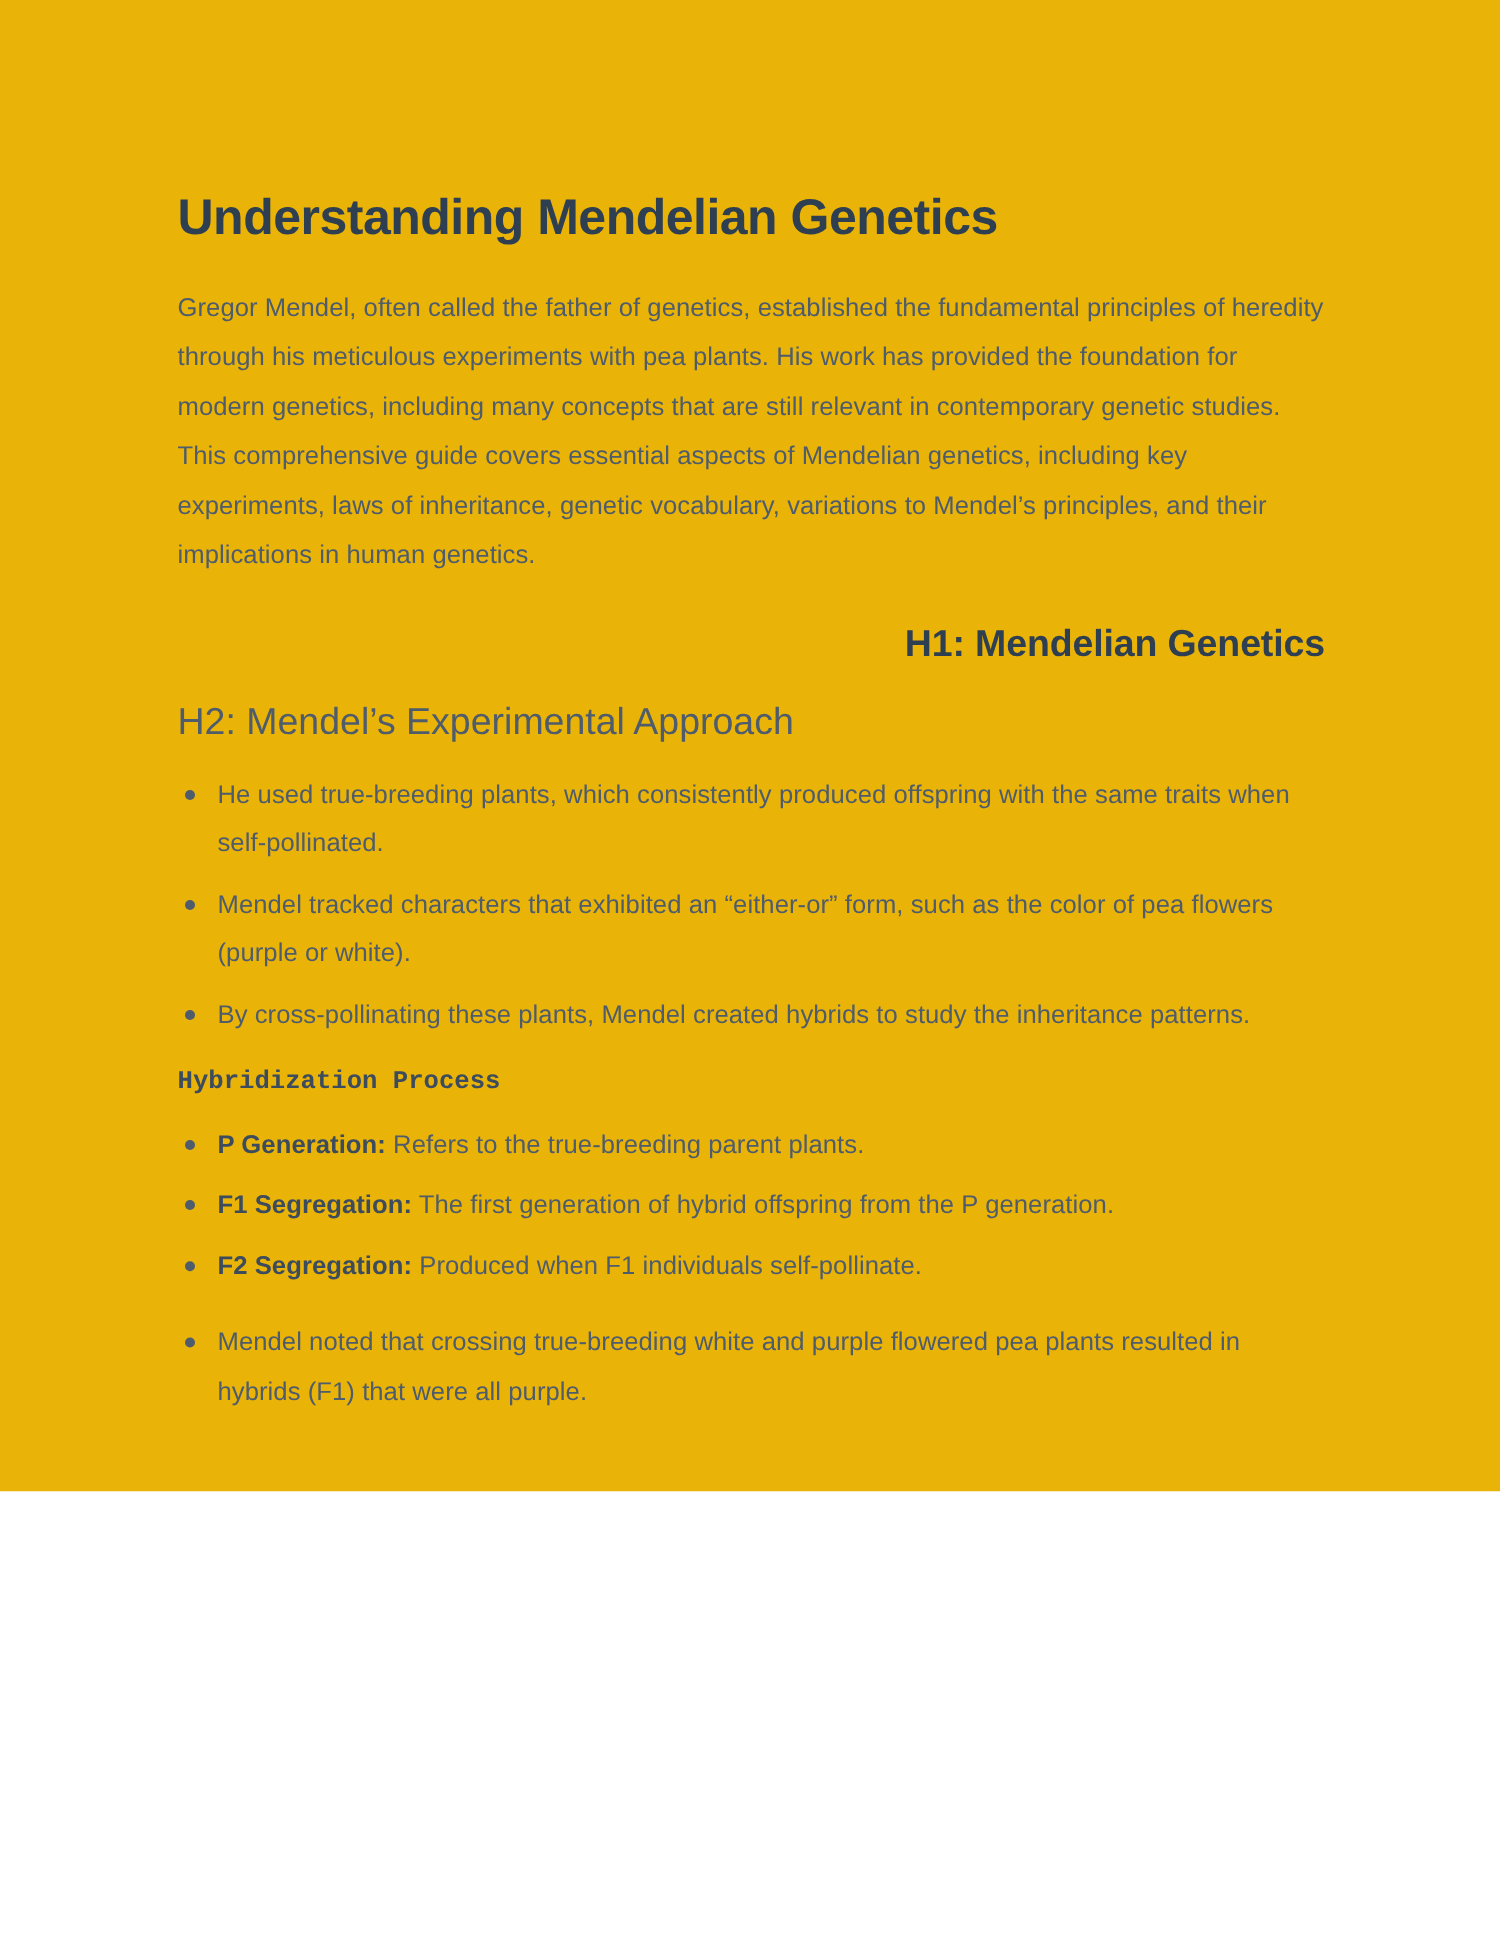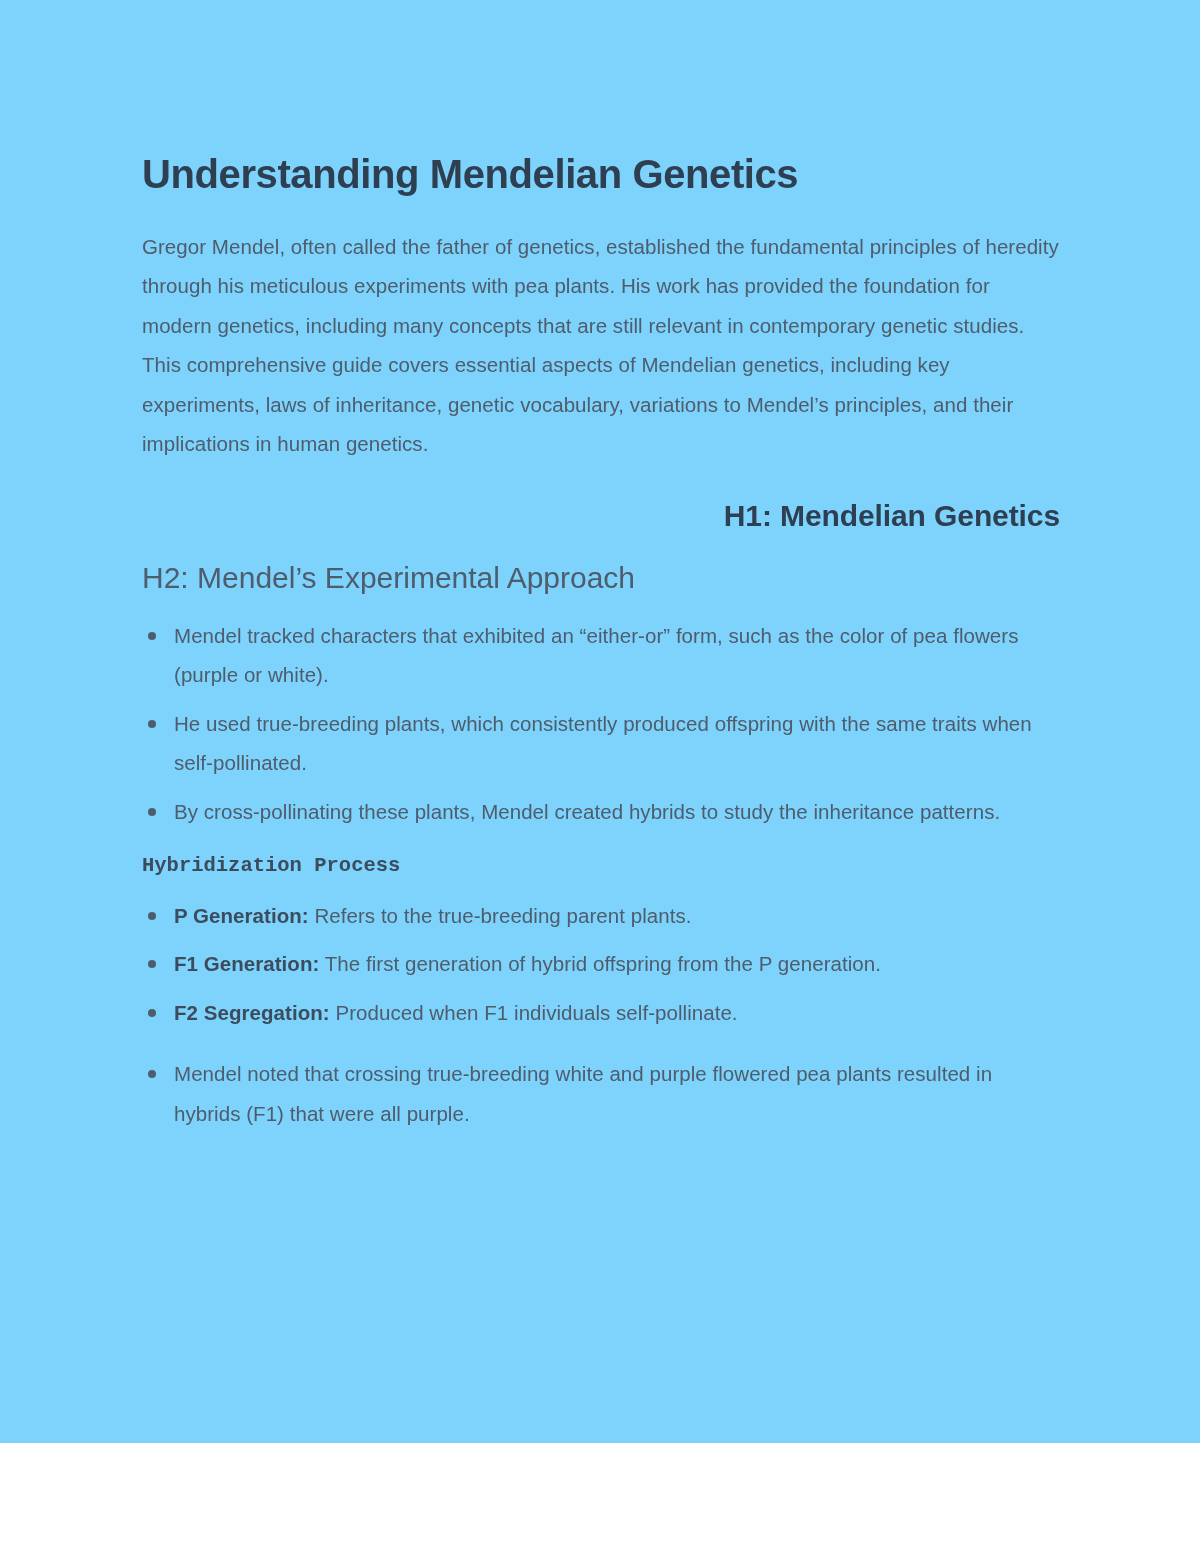--- a/index.html
+++ b/index.html
@@ -11,22 +11,22 @@
   body {
     width: 1200px;
     height: 1553px;
     font-family: "Liberation Sans", sans-serif;
     -webkit-font-smoothing: antialiased;
     overflow: hidden;
   }
   .page {
     position: relative;
     width: 1200px;
-    height: 1443px;
-    background: #7dd3fc;
+    height: 1193px;
+    background: #eab308;
     box-sizing: border-box;
     padding: 152px 140px 0 142px;
   }
   .doc-title {
     font-size: 40px;
     line-height: 1.12;
     font-weight: 700;
     color: #2f3f52;
     letter-spacing: -0.4px;
     margin: 0 0 30px 0;
@@ -106,42 +106,42 @@
 
   <p class="intro-paragraph">Gregor Mendel, often called the father of genetics, established the fundamental principles of heredity through his meticulous experiments with pea plants. His work has provided the foundation for modern genetics, including many concepts that are still relevant in contemporary genetic studies. This comprehensive guide covers essential aspects of Mendelian genetics, including key experiments, laws of inheritance, genetic vocabulary, variations to Mendel’s principles, and their implications in human genetics.</p>
 
   <h2 class="h1-heading">H1: Mendelian Genetics</h2>
 
   <h3 class="h2-heading">H2: Mendel’s Experimental Approach</h3>
 
   <ul class="bullet-list">
     <li>
       <span class="bullet-dot"></span>
-      <span>Mendel tracked characters that exhibited an “either-or” form, such as the color of pea flowers (purple or white).</span>
+      <span>He used true-breeding plants, which consistently produced offspring with the same traits when self-pollinated.</span>
     </li>
     <li>
       <span class="bullet-dot"></span>
-      <span>He used true-breeding plants, which consistently produced offspring with the same traits when self-pollinated.</span>
+      <span>Mendel tracked characters that exhibited an “either-or” form, such as the color of pea flowers (purple or white).</span>
     </li>
     <li>
       <span class="bullet-dot"></span>
       <span>By cross-pollinating these plants, Mendel created hybrids to study the inheritance patterns.</span>
     </li>
   </ul>
 
   <h4 class="h3-heading">Hybridization Process</h4>
 
   <ul class="bullet-list">
     <li>
       <span class="bullet-dot"></span>
       <span class="li-strong">P Generation:</span><span> </span><span>Refers to the true-breeding parent plants.</span>
     </li>
     <li>
       <span class="bullet-dot"></span>
-      <span class="li-strong">F1 Generation:</span><span> </span><span>The first generation of hybrid offspring from the P generation.</span>
+      <span class="li-strong">F1 Segregation:</span><span> </span><span>The first generation of hybrid offspring from the P generation.</span>
     </li>
     <li>
       <span class="bullet-dot"></span>
       <span class="li-strong">F2 Segregation:</span><span> </span><span>Produced when F1 individuals self-pollinate.</span>
     </li>
   </ul>
 
 
   <ul class="bullet-list">
     <li>

